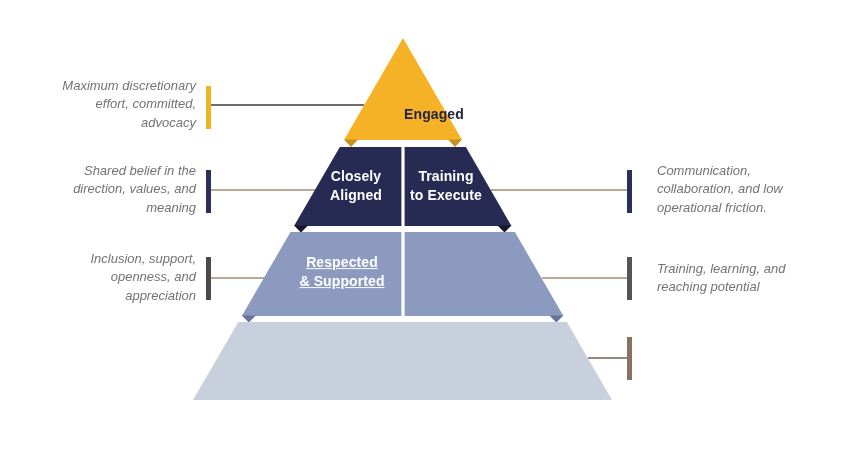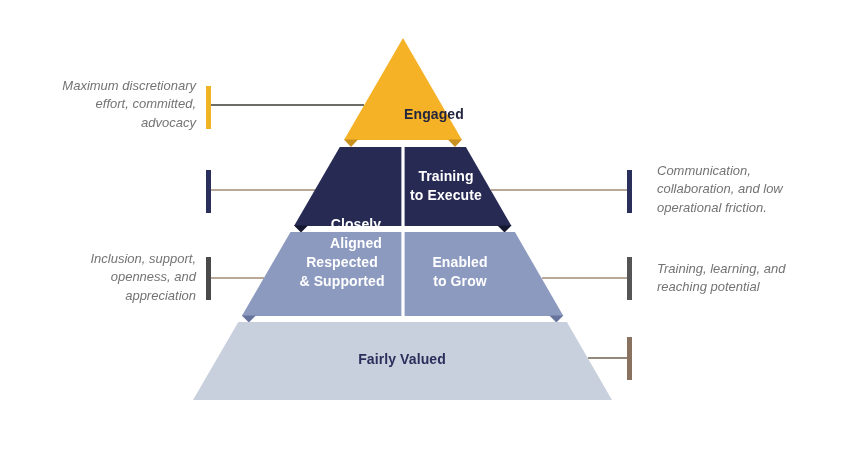--- a/index.html
+++ b/index.html
@@ -71,35 +71,35 @@
     <polygon points="290.5,232 514.9,232 563.4,316 241.8,316" fill="#8D9AC0"></polygon>
     <polygon points="241.8,315.5 255.8,315.5 248.8,322.5" fill="#66749D"></polygon>
     <polygon points="549.4,315.5 563.4,315.5 556.4,322.5" fill="#66749D"></polygon>
     <rect x="401.4" y="232" width="3.2" height="84" fill="#FFFFFF"></rect>
 
     <polygon points="238.3,322 566.9,322 612,400 193,400" fill="#C9D0DD"></polygon>
   </svg>
 
   <div class="cell-label cell-dark" style="left:402px; top:114px;margin-left:32px;">Engaged</div>
 
-  <div class="cell-label cell-white" style="left:356px; top:186px;margin-top:48px;">Closely
+  <div class="cell-label cell-white" style="left:356px; top:186px;">Closely
 Aligned</div>
   <div class="cell-label cell-white" style="left:446px; top:186px;">Training
 to Execute</div>
 
-  <div class="cell-label cell-white" style="left:342px; top:272px;">Respected
+  <div class="cell-label cell-white" style="left:342px; top:272px;text-decoration:underline;">Respected
 &amp; Supported</div>
-  <div class="cell-label cell-white" style="left:460px; top:272px;">Enabled
-to Grow</div>
 
-  <div class="cell-label cell-navy" style="left:402px; top:359px;">Fairly Valued</div>
 
   <div class="annotation left" style="left:38px;  top:105px; width:158px;">Maximum discretionary
 effort, committed,
 advocacy</div>
+  <div class="annotation left" style="left:38px;  top:190px; width:158px;">Shared belief in the
+direction, values, and
+meaning</div>
   <div class="annotation left" style="left:38px;  top:278px; width:158px;">Inclusion, support,
 openness, and
 appreciation</div>
 
   <div class="annotation right" style="left:657px; top:278px; width:175px;">Training, learning, and
 reaching potential</div>
   <div class="annotation right" style="left:657px; top:190px; width:175px;">Communication,
 collaboration, and low
 operational friction.</div>
 

